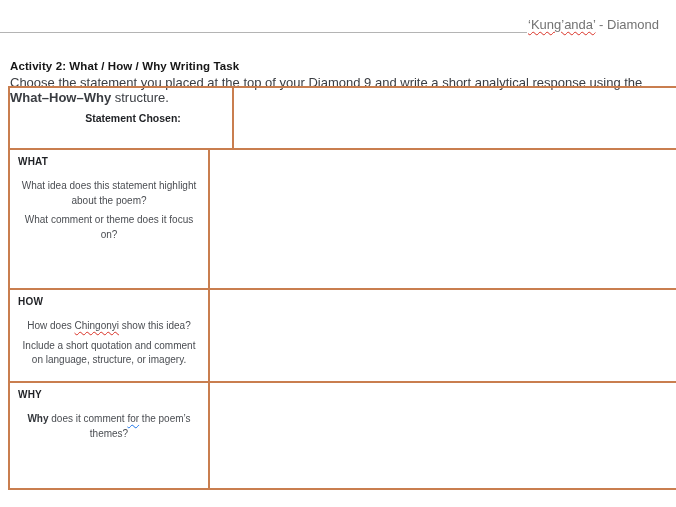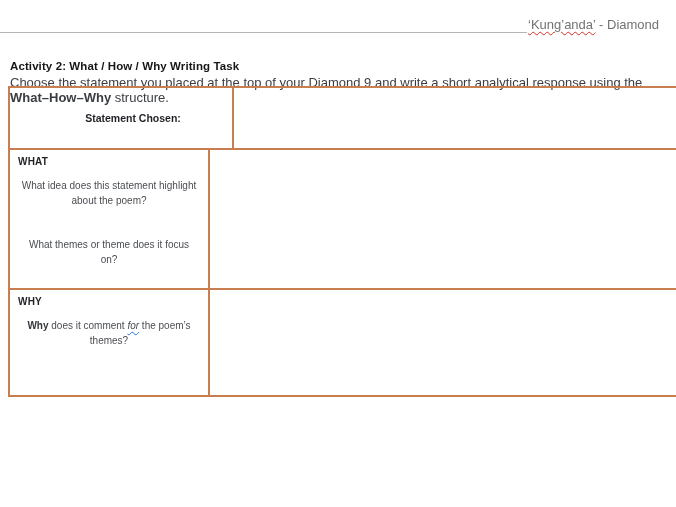--- a/index.html
+++ b/index.html
@@ -33,21 +33,20 @@
     text-decoration-thickness: 1px;
     text-underline-offset: 2px;
   }
   .wavy-blue {
     color: #4a4d52;
     text-decoration: underline;
     text-decoration-style: wavy;
     text-decoration-color: #1a73e8;
     text-decoration-thickness: 1px;
     text-underline-offset: 2px;
-    font-style: italic;
   }
 
   
   .intro {
     position: absolute;
     left: 10px; top: 44px;
     width: 660px;
     margin-top: 16px;
   }
   .intro-heading {
@@ -104,21 +103,21 @@
     font-size: 10px;
     font-weight: bold;
     color: #1f2125;
     letter-spacing: 0.2px;
   }
   .cell-paras {
     margin-top: 12px;
     display: flex;
     flex-direction: column;
     align-items: center;
-    gap: 30px;
+    gap: 5px;
   }
   .para {
     width: 192px;
     font-size: 10px;
     line-height: 1.45;
     color: #4a4d52;
     text-align: center;
     white-space: pre-line;
   }
   .para b { color: #34373c; }
@@ -144,27 +143,38 @@
       </div>
       <div class="cell-right"></div>
     </div>
 
     <div class="t-row row-what">
       <div class="cell-left">
         <div class="cell-label">WHAT</div>
         <div class="cell-paras">
           <div class="para">What idea does this statement highlight
 about the poem?</div>
-          <div class="para">What themes or theme does it focus
+          <div class="para">What comment or theme does it focus
 on?</div>
         </div>
       </div>
       <div class="cell-right"></div>
     </div>
 
+    <div class="t-row row-how">
+      <div class="cell-left">
+        <div class="cell-label">HOW</div>
+        <div class="cell-paras">
+          <div class="para"><span>How does </span><span class="wavy-red">Chingonyi</span><span> show this idea?</span></div>
+          <div class="para">Include a short quotation and comment
+on language, structure, or imagery.</div>
+        </div>
+      </div>
+      <div class="cell-right"></div>
+    </div>
 
     <div class="t-row row-why">
       <div class="cell-left">
         <div class="cell-label">WHY</div>
         <div class="cell-paras">
           <div class="para"><b>Why</b><span> does it comment </span><span class="wavy-blue">for</span><span> the poem’s
 themes?</span></div>
         </div>
       </div>
       <div class="cell-right"></div>

